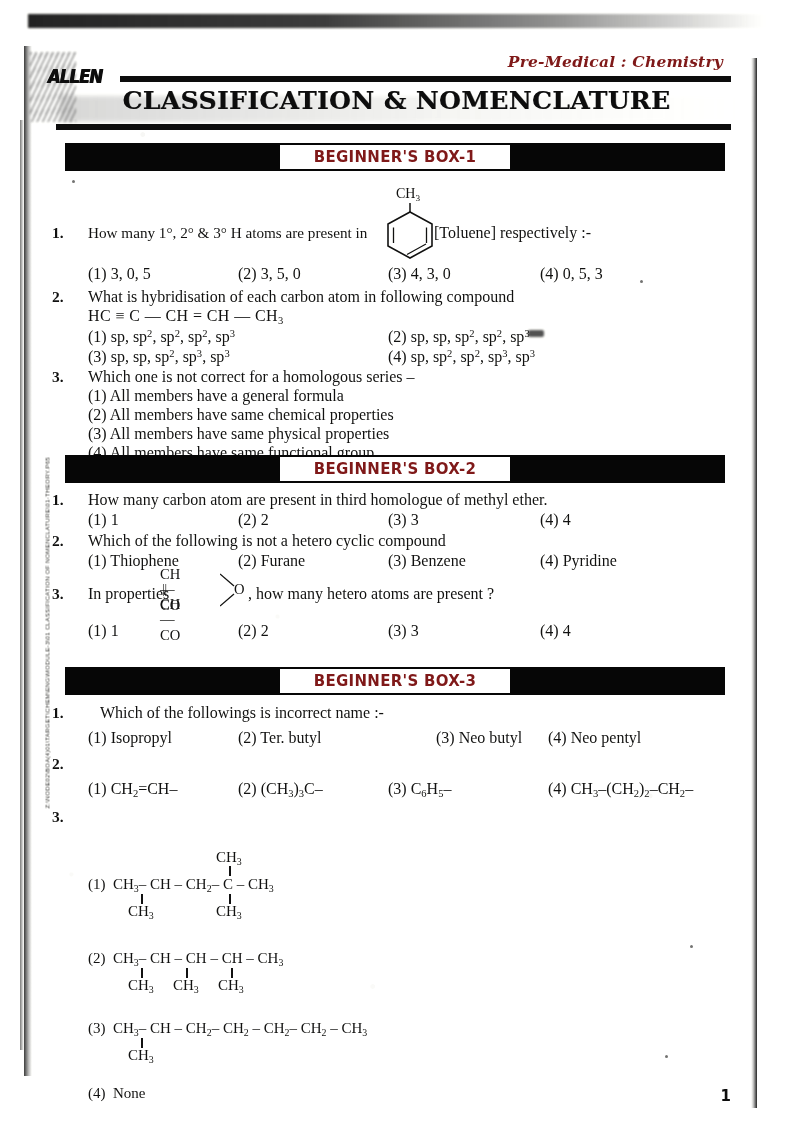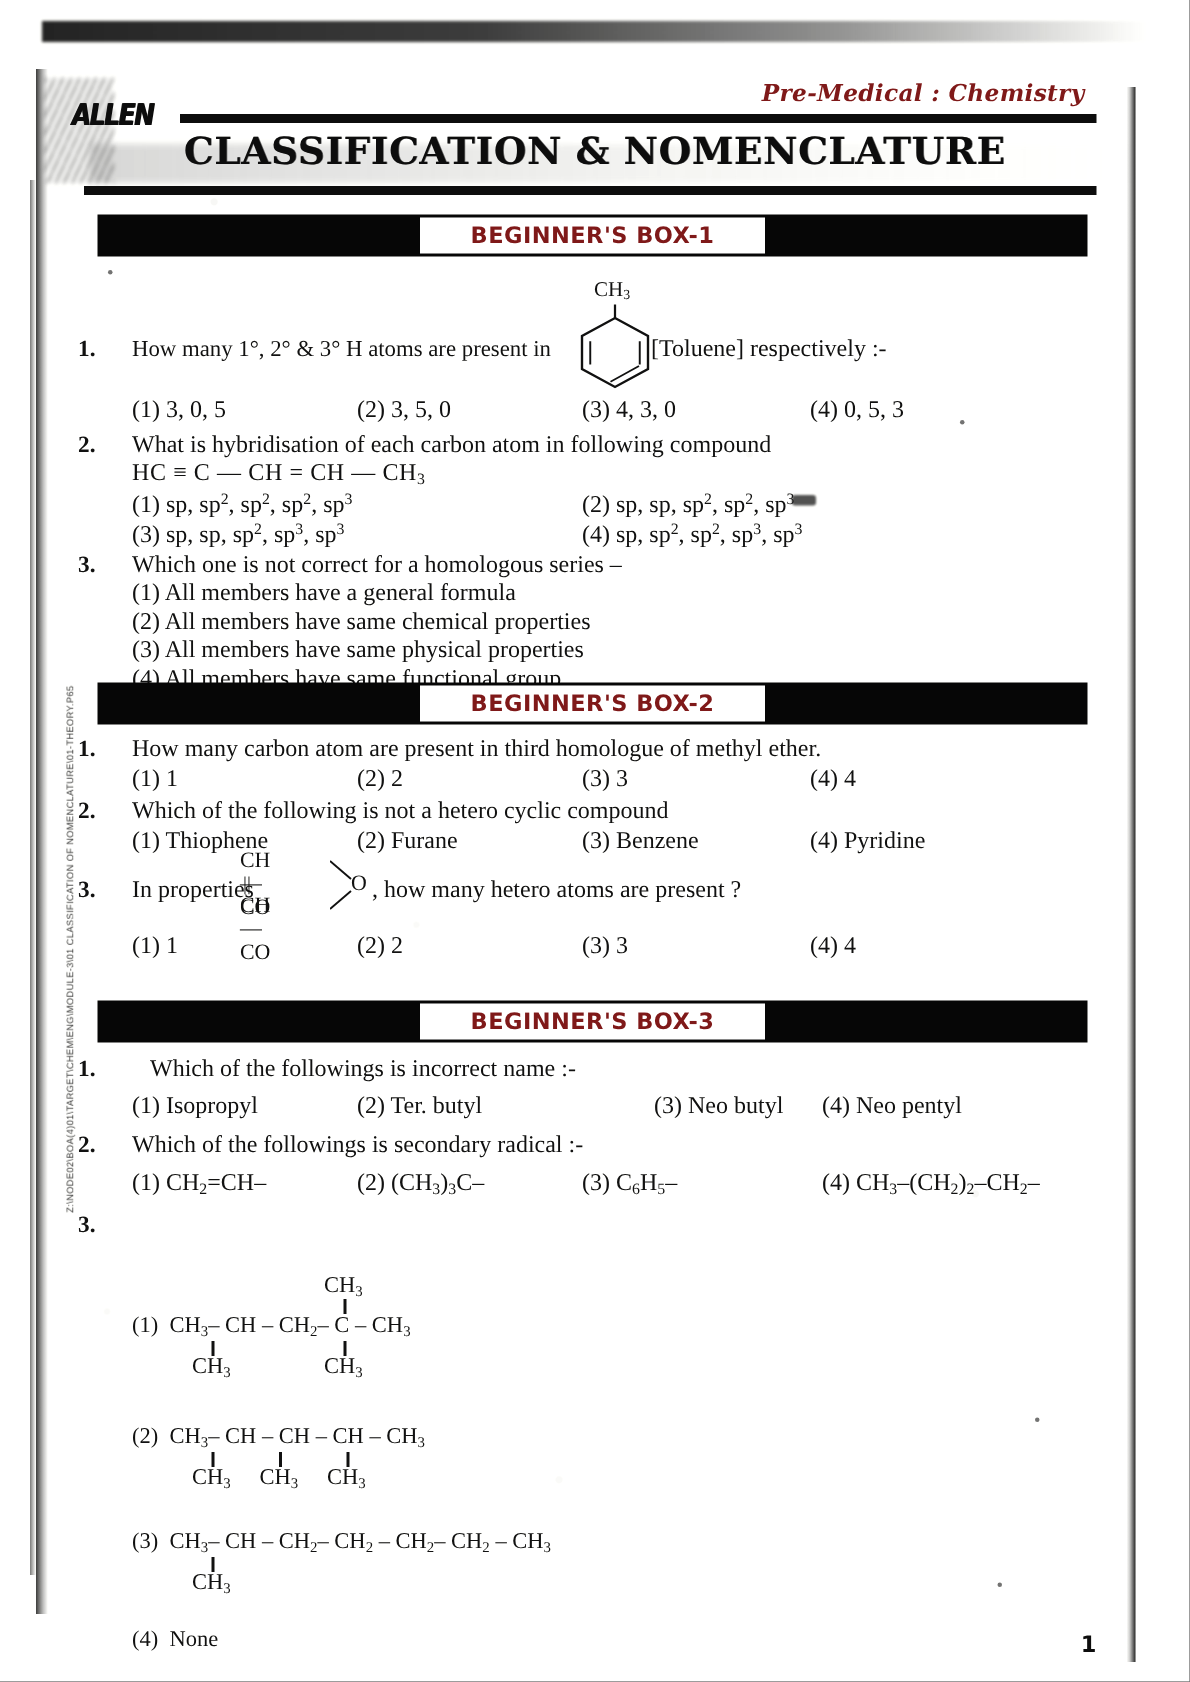--- a/index.html
+++ b/index.html
@@ -209,21 +209,20 @@
   </div>
 
   <div class="qn" style="left:52px;top:704px;">1.</div>
   <div class="qtext" style="left:100px;top:704px;">Which of the followings is incorrect name :-</div>
   <div class="opt" style="left:88px;top:729px;">(1) Isopropyl</div>
   <div class="opt" style="left:238px;top:729px;">(2) Ter. butyl</div>
   <div class="opt" style="left:388px;top:729px;margin-left:48px;">(3) Neo butyl</div>
   <div class="opt" style="left:548px;top:729px;">(4) Neo pentyl</div>
 
   <div class="qn" style="left:52px;top:755px;">2.</div>
-  <div class="qtext" style="left:88px;top:755px;">Which of the followings is secondary radical :-</div>
   <div class="opt" style="left:88px;top:780px;">(1) CH<sub>2</sub>=CH–</div>
   <div class="opt" style="left:238px;top:780px;">(2) (CH<sub>3</sub>)<sub>3</sub>C–</div>
   <div class="opt" style="left:388px;top:780px;">(3) C<sub>6</sub>H<sub>5</sub>–</div>
   <div class="opt" style="left:548px;top:780px;">(4) CH<sub>3</sub>–(CH<sub>2</sub>)<sub>2</sub>–CH<sub>2</sub>–</div>
 
   <div class="qn" style="left:52px;top:808px;">3.</div>
 
   <div class="struct" style="left:88px;top:876px;">
     <span>(1)</span>
     &nbsp;CH<sub>3</sub>– CH – CH<sub>2</sub>– C – CH<sub>3</sub>

